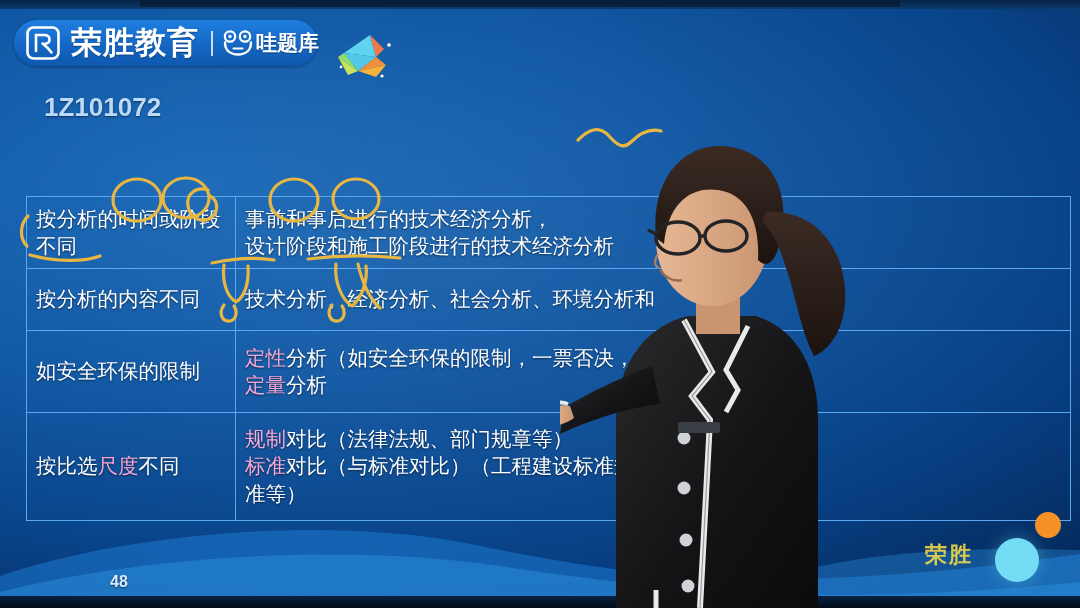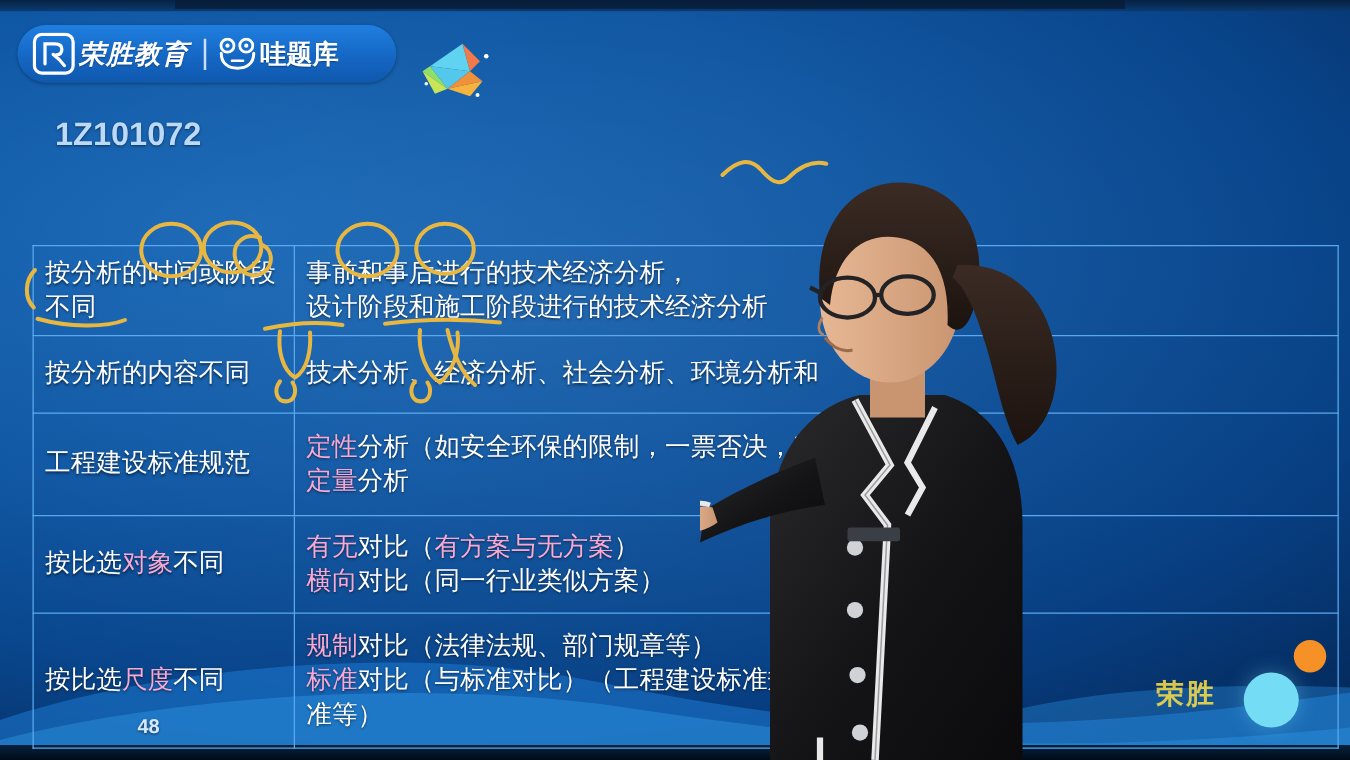--- a/index.html
+++ b/index.html
@@ -49,24 +49,23 @@
     height:46px;width:303px;
     border-radius:23px;
     background:linear-gradient(180deg,#1f7fe0 0%,#1567c4 55%,#0f58ae 100%);
     box-shadow:0 1px 3px rgba(0,0,0,.35);
     display:flex;align-items:center;
   }
   .logo-mark{
     width:34px;height:34px;margin-left:12px;flex:0 0 auto;
   }
   .logo-text{
-    color:#ffffff;font-weight:bold;font-size:21px;letter-spacing:1px;
-    margin-left:3px;white-space:nowrap;
+    color:#ffffff;font-weight:bold;font-size:31px;letter-spacing:1px;
+    margin-left:11px;white-space:nowrap;
     text-shadow:0 1px 1px rgba(0,0,0,.35);
-    font-style:italic;
   }
   .logo-div{
     width:2px;height:25px;background:rgba(255,255,255,.78);
     margin:0 10px 0 12px;flex:0 0 auto;
   }
   .frog-icon{width:30px;height:26px;flex:0 0 auto;}
   .logo-text2{
     color:#ffffff;font-weight:bold;font-size:21px;margin-left:3px;white-space:nowrap;
     text-shadow:0 1px 1px rgba(0,0,0,.35);
   }
@@ -220,31 +219,24 @@
             <div><span>设计阶段和施工阶段进行的技术经济分析</span></div>
           </td>
         </tr>
         <tr class="r2">
           <td class="c1">按分析的内容不同</td>
           <td class="c2">
             <div><span>技术分析、经济分析、社会分析、环境分析和</span></div>
           </td>
         </tr>
         <tr class="r3">
-          <td class="c1">工程建设标准规范</td>
+          <td class="c1">如安全环保的限制</td>
           <td class="c2">
             <div><span class="hl">定性</span><span>分析（如安全环保的限制，一票否决，定性分析）</span></div>
             <div><span class="hl">定量</span><span>分析</span></div>
-          </td>
-        </tr>
-        <tr class="r4">
-          <td class="c1"><span>按比选</span><span class="hl">对象</span><span>不同</span></td>
-          <td class="c2">
-            <div><span class="hl">有无</span><span>对比（</span><span class="hl">有方案与无方案</span><span>）</span></div>
-            <div><span class="hl">横向</span><span>对比（同一行业类似方案）</span></div>
           </td>
         </tr>
         <tr class="r5">
           <td class="c1"><span>按比选</span><span class="hl">尺度</span><span>不同</span></td>
           <td class="c2">
             <div><span class="hl">规制</span><span>对比（法律法规、部门规章等）</span></div>
             <div><span class="hl">标准</span><span>对比（与标准对比）（工程建设标准规范、</span></div>
             <div><span>准等）</span></div>
           </td>
         </tr>

